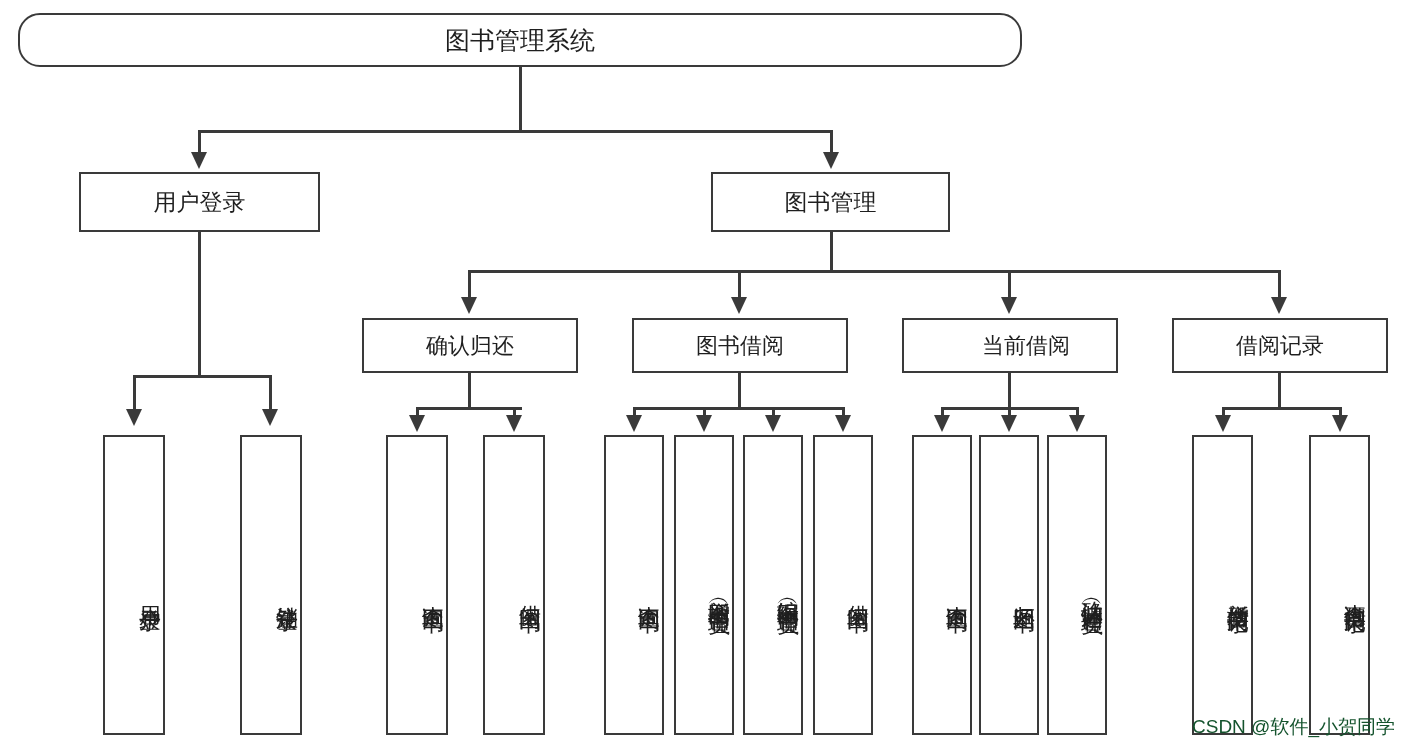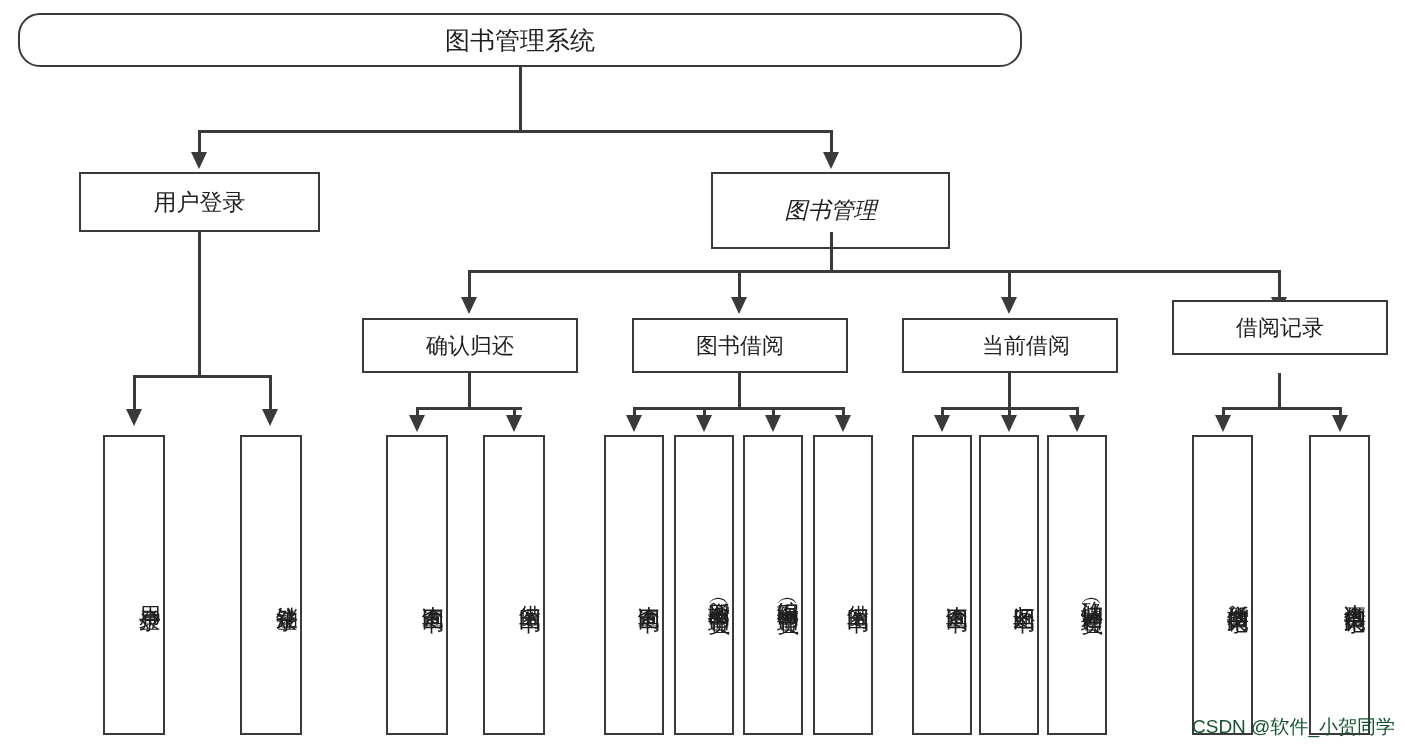--- a/index.html
+++ b/index.html
@@ -83,21 +83,21 @@
   <div class="edge-v" style="left:519px; top:67px; height:65px;"></div>
 
   <div class="edge-h" style="left:198px; top:130px; width:634px;"></div>
 
   <div class="edge-v" style="left:198px; top:130px; height:25px;"></div>
   <div class="arrow" style="left:191px; top:152px;"></div>
   <div class="edge-v" style="left:830px; top:130px; height:25px;"></div>
   <div class="arrow" style="left:823px; top:152px;"></div>
 
   <div class="node lvl1" style="left:79px; top:172px; width:241px; height:60px;">用户登录</div>
-  <div class="node lvl1" style="left:711px; top:172px; width:239px; height:77px;font-style:italic;">图书管理</div>
+  <div class="node lvl1" style="left:711px; top:172px; width:239px; height:60px;">图书管理</div>
 
   <div class="edge-v" style="left:198px; top:232px; height:145px;"></div>
   <div class="edge-h" style="left:133px; top:375px; width:138px;"></div>
   <div class="edge-v" style="left:133px; top:375px; height:37px;"></div>
   <div class="arrow" style="left:126px; top:409px;"></div>
   <div class="edge-v" style="left:269px; top:375px; height:37px;"></div>
   <div class="arrow" style="left:262px; top:409px;"></div>
 
   <div class="edge-v" style="left:830px; top:232px; height:40px;"></div>
   <div class="edge-h" style="left:468px; top:270px; width:812px;"></div>
@@ -106,21 +106,21 @@
   <div class="edge-v" style="left:738px; top:270px; height:30px;"></div>
   <div class="arrow" style="left:731px; top:297px;"></div>
   <div class="edge-v" style="left:1008px; top:270px; height:30px;"></div>
   <div class="arrow" style="left:1001px; top:297px;"></div>
   <div class="edge-v" style="left:1278px; top:270px; height:30px;"></div>
   <div class="arrow" style="left:1271px; top:297px;"></div>
 
   <div class="node lvl2" style="left:362px; top:318px; width:216px; height:55px;">确认归还</div>
   <div class="node lvl2" style="left:632px; top:318px; width:216px; height:55px;">图书借阅</div>
   <div class="node lvl2" style="left:902px; top:318px; width:216px; height:55px;padding-left:32px;">当前借阅</div>
-  <div class="node lvl2" style="left:1172px; top:300px; width:216px; height:55px;">借阅记录</div>
+  <div class="node lvl2" style="left:1172px; top:318px; width:216px; height:55px;">借阅记录</div>
 
   <div class="edge-v" style="left:468px; top:373px; height:36px;"></div>
   <div class="edge-h" style="left:416px; top:407px; width:106px;"></div>
   <div class="edge-v" style="left:416px; top:407px; height:11px;"></div>
   <div class="arrow" style="left:409px; top:415px;"></div>
   <div class="edge-v" style="left:513px; top:407px; height:11px;"></div>
   <div class="arrow" style="left:506px; top:415px;"></div>
 
   <div class="edge-v" style="left:738px; top:373px; height:36px;"></div>
   <div class="edge-h" style="left:633px; top:407px; width:211px;"></div>

